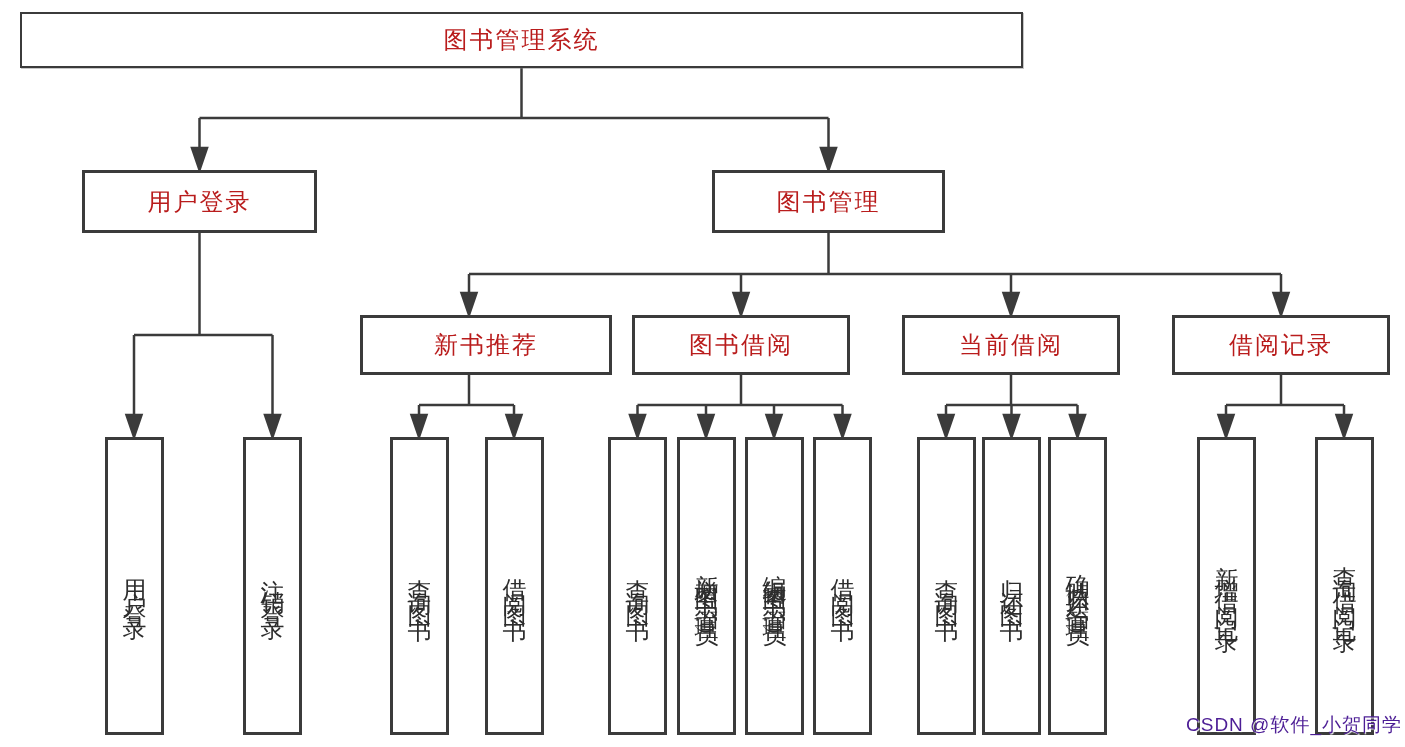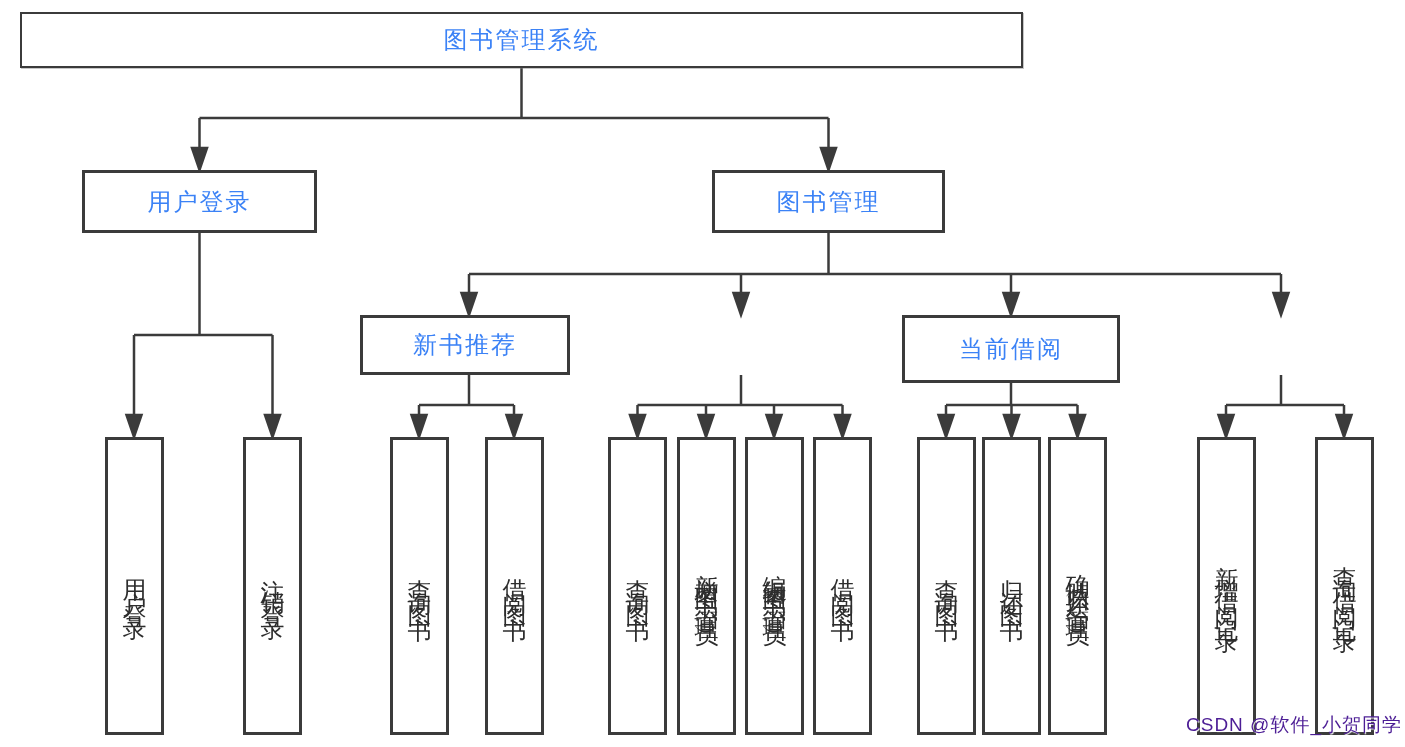--- a/index.html
+++ b/index.html
@@ -18,21 +18,21 @@
     display:flex;
     align-items:center;
     justify-content:center;
     color:#2d2d2d;
   }
   .root-box{border-width:2px;box-shadow:1px 1px 0 rgba(130,130,130,.45);}
   .h-label{
     font-size:24px;
     letter-spacing:2px;
     white-space:nowrap;
-    color:#3b82f6;
+    color:#b91c1c;
   }
   .v-text{
     writing-mode:vertical-rl;
     font-size:24px;
     letter-spacing:13px;
     color:#2d2d2d;
     line-height:1;
     white-space:nowrap;
   }
   .v-text.long{letter-spacing:7px;}
@@ -122,25 +122,31 @@
     <span class="h-label">图书管理系统</span>
   </div>
 
   <div class="box" style="left:82px;top:170px;width:235px;height:63px;">
     <span class="h-label">用户登录</span>
   </div>
   <div class="box" style="left:712px;top:170px;width:233px;height:63px;justify-content:center;">
     <span class="h-label">图书管理</span>
   </div>
 
-  <div class="box" style="left:360px;top:315px;width:210px;height:60px;">
+  <div class="box" style="left:360px;top:315px;width:252px;height:60px;">
     <span class="h-label">新书推荐</span>
   </div>
-  <div class="box" style="left:902px;top:315px;width:218px;height:68px;">
+  <div class="box" style="left:632px;top:315px;width:218px;height:60px;">
+    <span class="h-label">图书借阅</span>
+  </div>
+  <div class="box" style="left:902px;top:315px;width:218px;height:60px;">
     <span class="h-label">当前借阅</span>
+  </div>
+  <div class="box" style="left:1172px;top:315px;width:218px;height:60px;">
+    <span class="h-label">借阅记录</span>
   </div>
 
   <div class="box" style="left:105px;top:437px;width:59px;height:298px;">
     <span class="v-text">用户登录</span>
   </div>
   <div class="box" style="left:243px;top:437px;width:59px;height:298px;">
     <span class="v-text">注销登录</span>
   </div>
 
   <div class="box" style="left:390px;top:437px;width:59px;height:298px;">

